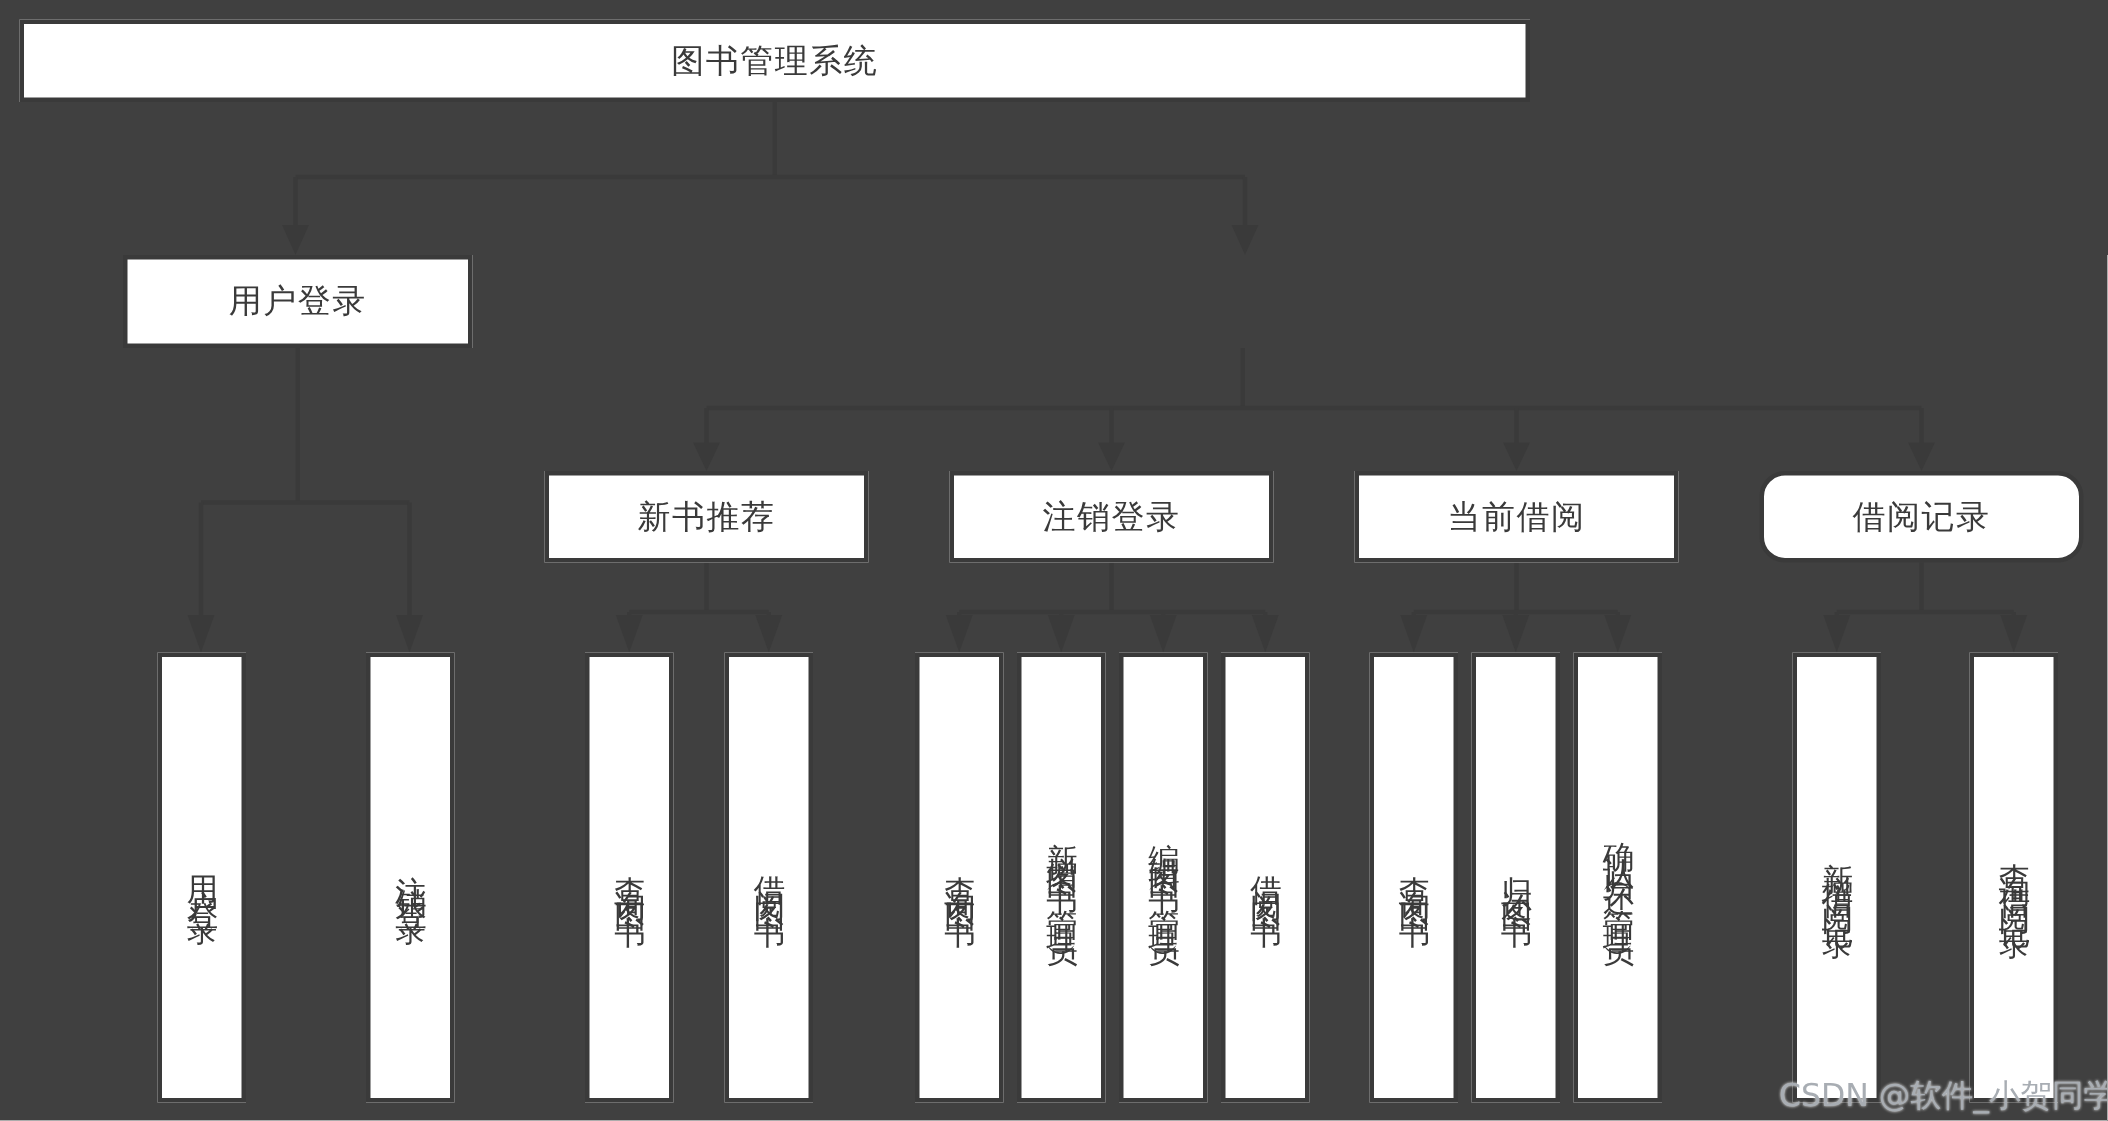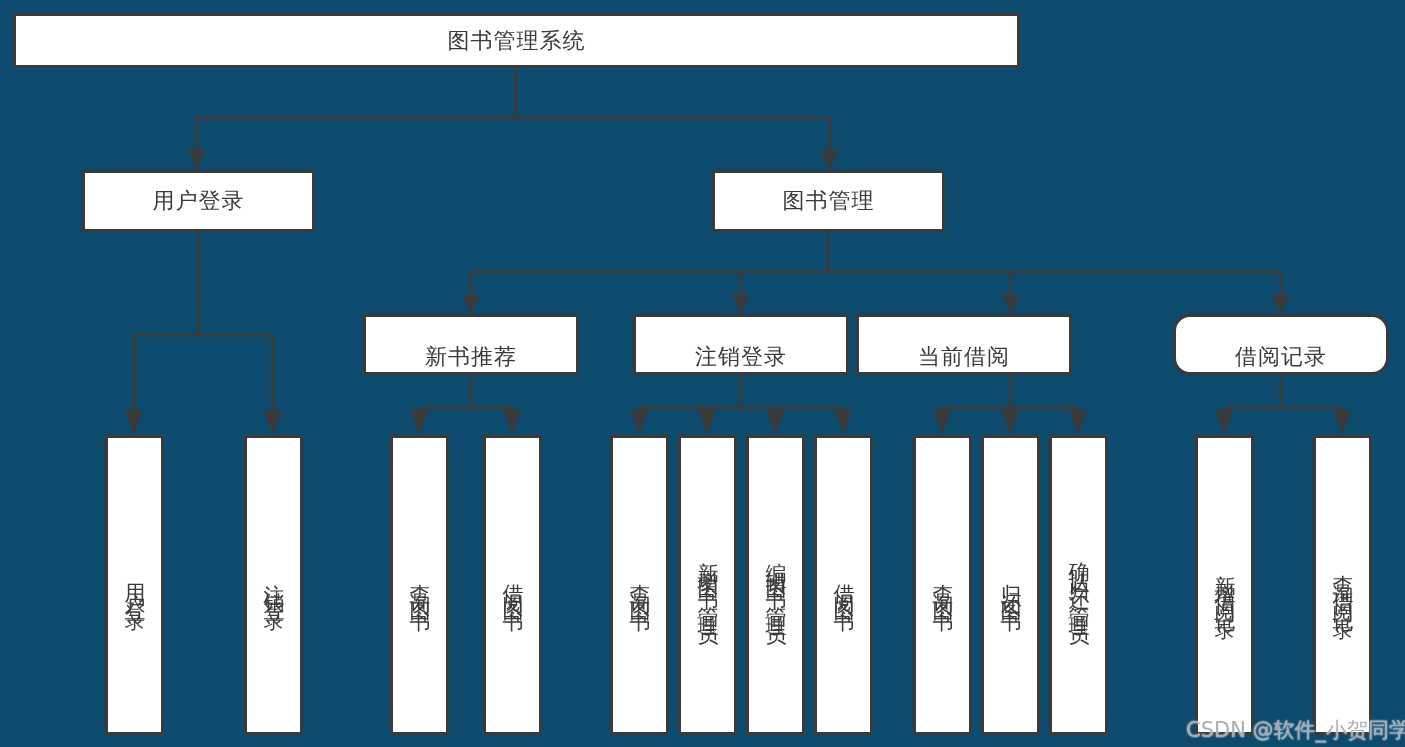--- a/index.html
+++ b/index.html
@@ -1,20 +1,20 @@
 <!DOCTYPE html>
 <html><head>
 <meta charset="utf-8">
 <style>
   html, body { margin: 0; padding: 0; background: #ffffff; }
   .canvas {
     position: relative;
     width: 1405px;
     height: 747px;
-    background: #0c4a6e;
+    background: #404040;
     font-family: "DejaVu Sans", "Liberation Sans", sans-serif;
     overflow: hidden;
   }
   .connectors {
     position: absolute;
     left: 0; top: 0;
     width: 1405px; height: 747px;
     z-index: 1;
   }
   .box {
@@ -36,24 +36,24 @@
     letter-spacing: 9px;
     line-height: 1;
     white-space: nowrap;
   }
   
   .n-root   { left: 13px;  top: 13px;  width: 1007px; height: 55px; }
   
   .n-login  { left: 82px;  top: 170px; width: 233px; height: 62px; }
   .n-mgmt   { left: 712px; top: 170px; width: 233px; height: 62px; }
   
-  .n-l3 { top: 314px; height: 61px; width: 216px; align-items: flex-end; }
+  .n-l3 { top: 314px; height: 61px; width: 216px; }
   .n-rec { left: 363px; }
   .n-bor { left: 633px; }
-  .n-cur { left: 856px; }
+  .n-cur { left: 903px; }
   .n-his { left: 1173px; border-radius: 17px; }
   
   .leaf { top: 435px; height: 300px; width: 59px; }
   .lf-a1 { left: 105px; }  .lf-a2 { left: 244px; }
   .lf-b1 { left: 390px; }  .lf-b2 { left: 483px; }
   .lf-c1 { left: 610px; }  .lf-c2 { left: 678px; }  .lf-c3 { left: 746px; }  .lf-c4 { left: 814px; }
   .lf-d1 { left: 913px; }  .lf-d2 { left: 981px; }  .lf-d3 { left: 1049px; }
   .lf-e1 { left: 1195px; } .lf-e2 { left: 1313px; }
   .watermark {
     position: absolute;
@@ -161,23 +161,20 @@
     </g>
   </svg>
 
   <div class="box n-root">
     <span class="hlabel">图书管理系统</span>
   </div>
 
   <div class="box n-login">
     <span class="hlabel">用户登录</span>
   </div>
-  <div class="box n-mgmt">
-    <span class="hlabel">图书管理</span>
-  </div>
 
   <div class="box n-l3 n-rec">
     <span class="hlabel">新书推荐</span>
   </div>
   <div class="box n-l3 n-bor">
     <span class="hlabel">注销登录</span>
   </div>
   <div class="box n-l3 n-cur">
     <span class="hlabel">当前借阅</span>
   </div>

